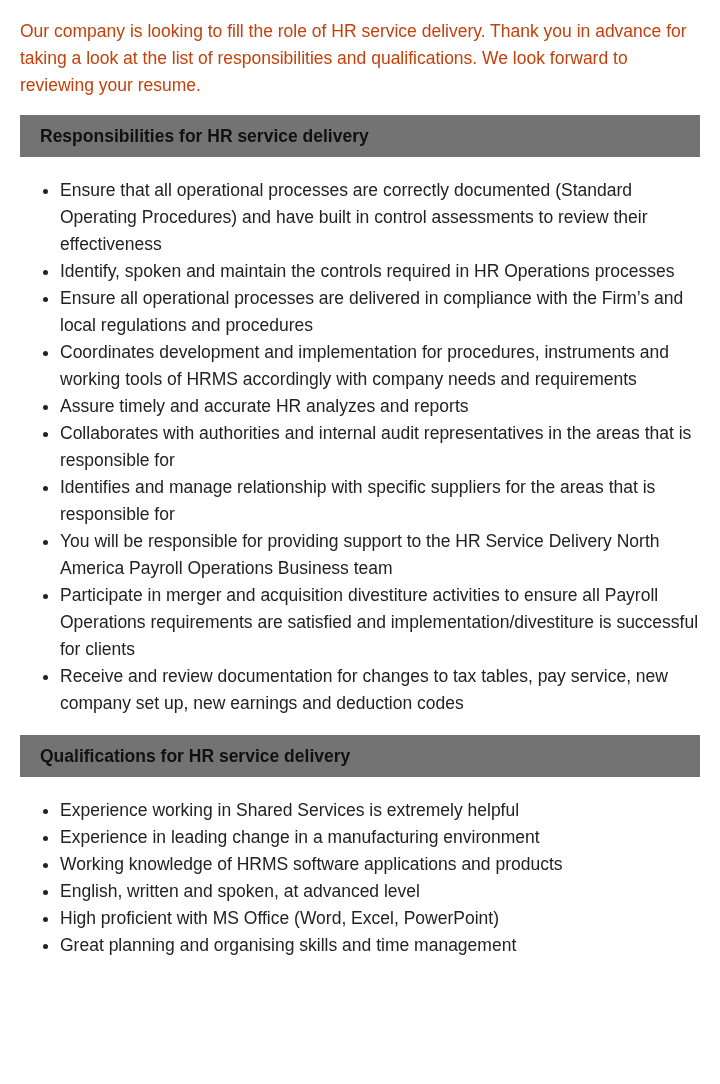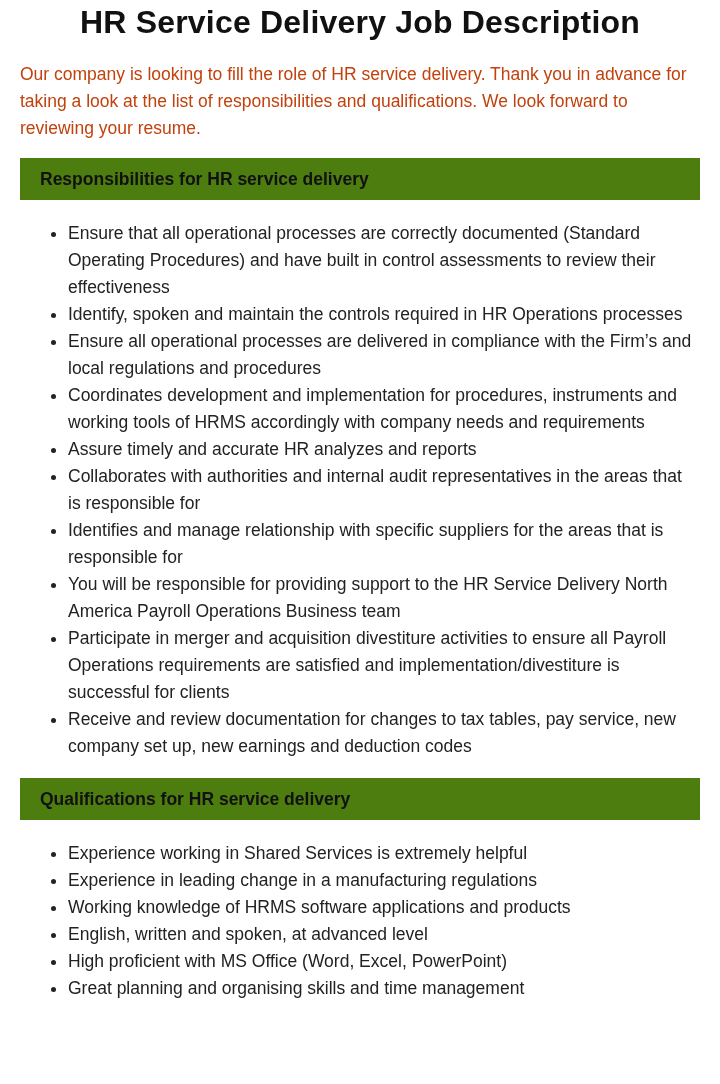--- a/index.html
+++ b/index.html
@@ -16,44 +16,43 @@
     color:#111;
     letter-spacing:0.2px;
   }
   .intro {
     margin:18px 0 0 0;
     font-size:17.5px; line-height:27px;
     color:#c2410c;
   }
   .section-header {
     margin-top:16px;
-    background:#4d7c0f;
+    background:#737373;
     height:42px;
     box-sizing:border-box;
     padding:0 20px;
     display:flex; align-items:center;
     font-size:17.5px; font-weight:normal;
     color:#111;
   }
   .section-header span { font-weight:600; }
   ul {
-    margin:8px; padding:0 0 0 40px;
+    margin:0; padding:0 0 0 40px;
     font-size:17.5px; line-height:27px;
     color:#222;
   }
   ul.resp { margin-top:20px; }
   ul.qual { margin-top:20px; }
   li { padding-left:0; }
   .sec2 { margin-top:18px; }
 </style>
 </head>
 <body>
 
 <div class="page">
-  <h1>HR Service Delivery Job Description</h1>
   <p class="intro">Our company is looking to fill the role of HR service delivery. Thank you in advance for taking a look at the list of responsibilities and qualifications. We look forward to reviewing your resume.</p>
 
   <div class="section-header">
     <span>Responsibilities for HR service delivery</span>
   </div>
   <ul class="resp">
     <li>Ensure that all operational processes are correctly documented (Standard Operating Procedures) and have built in control assessments to review their effectiveness</li>
     <li>Identify, spoken and maintain the controls required in HR Operations processes</li>
     <li>Ensure all operational processes are delivered in compliance with the Firm’s and local regulations and procedures</li>
     <li>Coordinates development and implementation for procedures, instruments and working tools of HRMS accordingly with company needs and requirements</li>
@@ -63,19 +62,19 @@
     <li>You will be responsible for providing support to the HR Service Delivery North America Payroll Operations Business team</li>
     <li>Participate in merger and acquisition divestiture activities to ensure all Payroll Operations requirements are satisfied and implementation/divestiture is successful for clients</li>
     <li>Receive and review documentation for changes to tax tables, pay service, new company set up, new earnings and deduction codes</li>
   </ul>
 
   <div class="section-header sec2">
     <span>Qualifications for HR service delivery</span>
   </div>
   <ul class="qual">
     <li>Experience working in Shared Services is extremely helpful</li>
-    <li>Experience in leading change in a manufacturing regulations</li>
+    <li>Experience in leading change in a manufacturing environment</li>
     <li>Working knowledge of HRMS software applications and products</li>
     <li>English, written and spoken, at advanced level</li>
     <li>High proficient with MS Office (Word, Excel, PowerPoint)</li>
     <li>Great planning and organising skills and time management</li>
   </ul>
 </div>
 
 </body></html>

